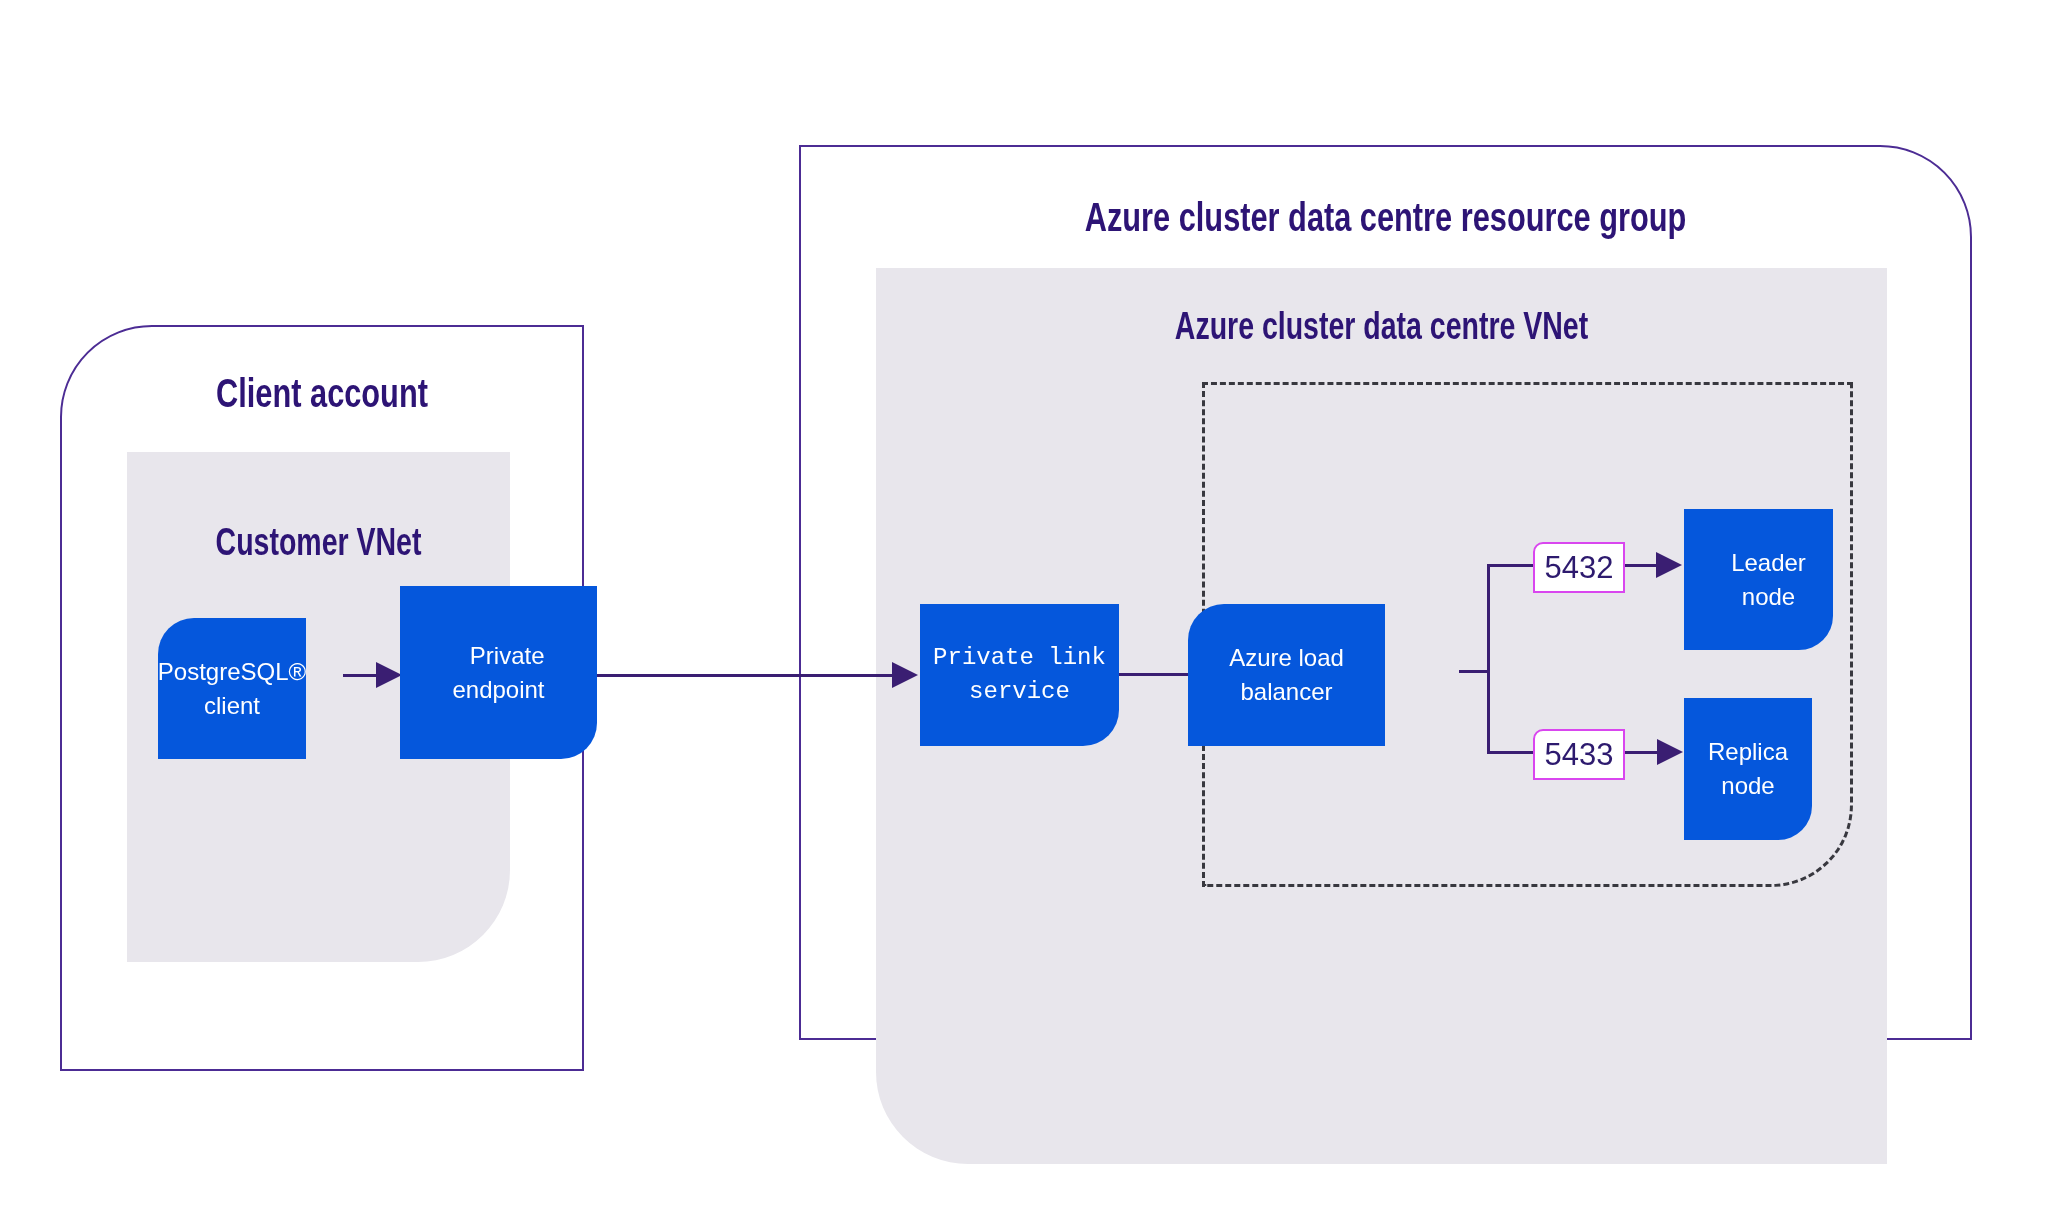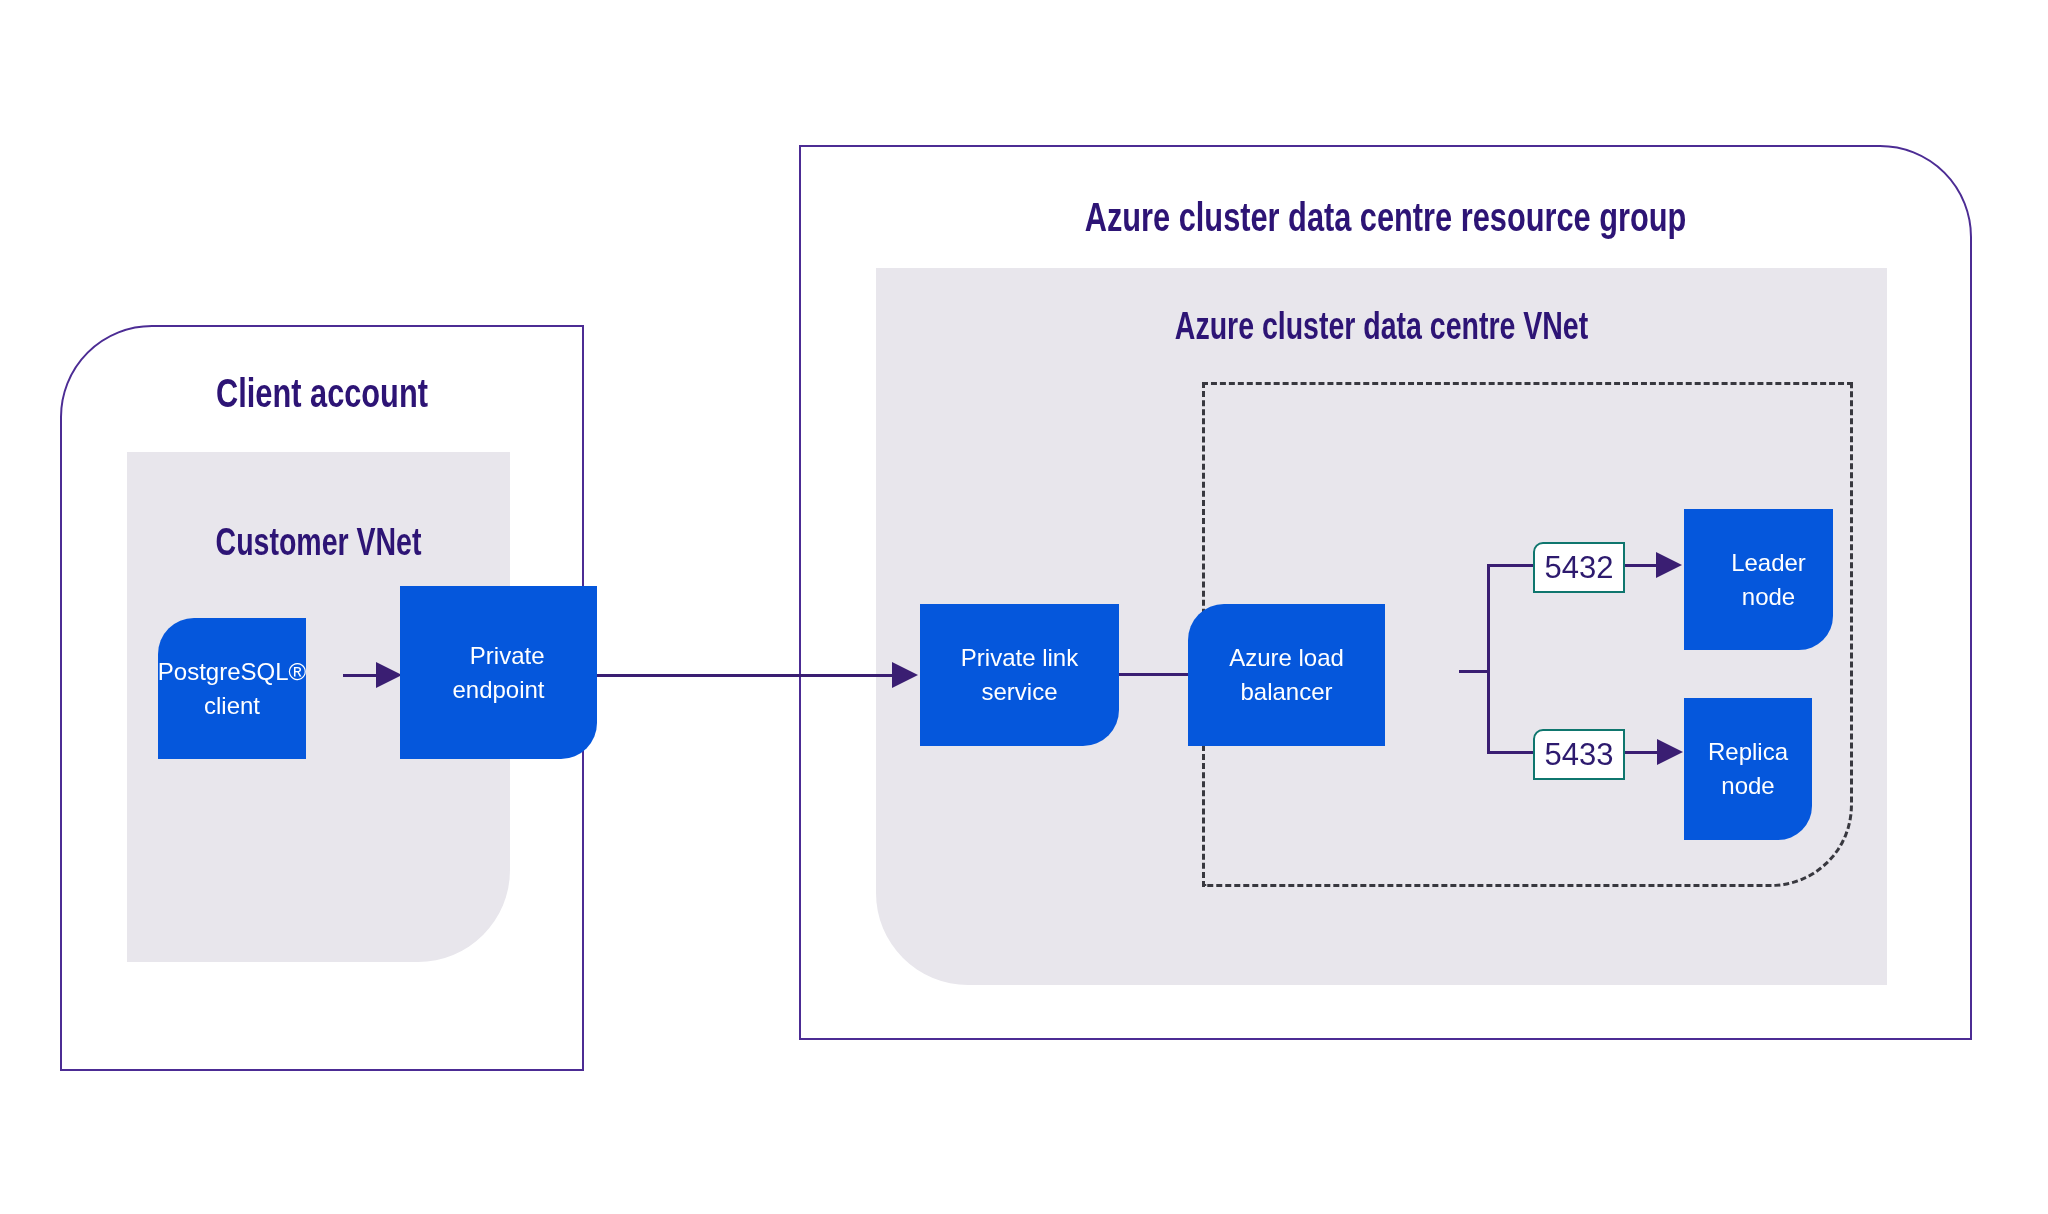--- a/index.html
+++ b/index.html
@@ -7,21 +7,21 @@
     position:relative;width:2048px;height:1214px;background:#ffffff;overflow:hidden;
     font-family:"Liberation Sans","DejaVu Sans",sans-serif;
   }
   
   .outer{position:absolute;border:2px solid #4c2c94;background:transparent;z-index:1;}
   .outer.client{left:60px;top:325px;width:520px;height:742px;border-top-left-radius:92px;}
   .outer.rg{left:799px;top:145px;width:1169px;height:891px;border-top-right-radius:92px;}
   
   .panel{position:absolute;background:#e8e6ec;z-index:2;}
   .panel.left{left:127px;top:452px;width:383px;height:510px;border-bottom-right-radius:92px;}
-  .panel.right{left:876px;top:268px;width:1011px;height:717px;border-bottom-left-radius:92px;}
+  .panel.right{left:876px;top:268px;width:1011px;height:896px;border-bottom-left-radius:92px;}
   
   .dashedbox{
     position:absolute;left:1202px;top:382px;width:645px;height:499px;
     border:3px dashed #38383f;border-bottom-right-radius:82px;z-index:3;background:transparent;
   }
   
   .title{
     position:absolute;left:0;right:0;text-align:center;color:#2d1475;
     font-weight:700;line-height:1.1;transform:scaleX(0.75);transform-origin:50% 50%;
     white-space:nowrap;letter-spacing:0px;
@@ -33,27 +33,27 @@
   .panel.left .title{top:70px;}
   .panel.right .title{top:38px;}
   
   .node{
     position:absolute;background:#0557dc;color:#ffffff;z-index:5;
     display:flex;align-items:center;justify-content:center;text-align:center;
     font-size:24px;line-height:34px;white-space:pre-line;
   }
   .node.pg{left:158px;top:618px;width:148px;height:141px;border-top-left-radius:36px;}
   .node.pe{left:400px;top:586px;width:197px;height:173px;border-bottom-right-radius:36px;text-align:right;}
-  .node.pls{left:920px;top:604px;width:199px;height:142px;border-bottom-right-radius:36px;}
+  .node.pls{left:920px;top:604px;width:199px;height:142px;border-bottom-right-radius:36px;font-family:Liberation Mono, monospace;}
   .node.alb{left:1188px;top:604px;width:197px;height:142px;border-top-left-radius:36px;}
   .node.leader{left:1684px;top:509px;width:129px;height:141px;border-bottom-right-radius:34px;padding-left:20px;}
   .node.replica{left:1684px;top:678px;width:128px;height:142px;border-bottom-right-radius:34px;margin-top:20px;}
   
   .port{
-    position:absolute;width:88px;height:47px;background:#ffffff;border:2px solid #0f766e;
+    position:absolute;width:88px;height:47px;background:#ffffff;border:2px solid #d946ef;
     border-top-left-radius:10px;z-index:6;display:flex;align-items:center;justify-content:center;
     color:#2d1a6e;font-size:31px;font-weight:500;
   }
   .port.p5432{left:1533px;top:542px;}
   .port.p5433{left:1533px;top:729px;}
   
   .hline,.vline{position:absolute;background:#3a1e72;z-index:4;}
   .hline{height:3px;}
   .vline{width:3px;}
   .arr{

